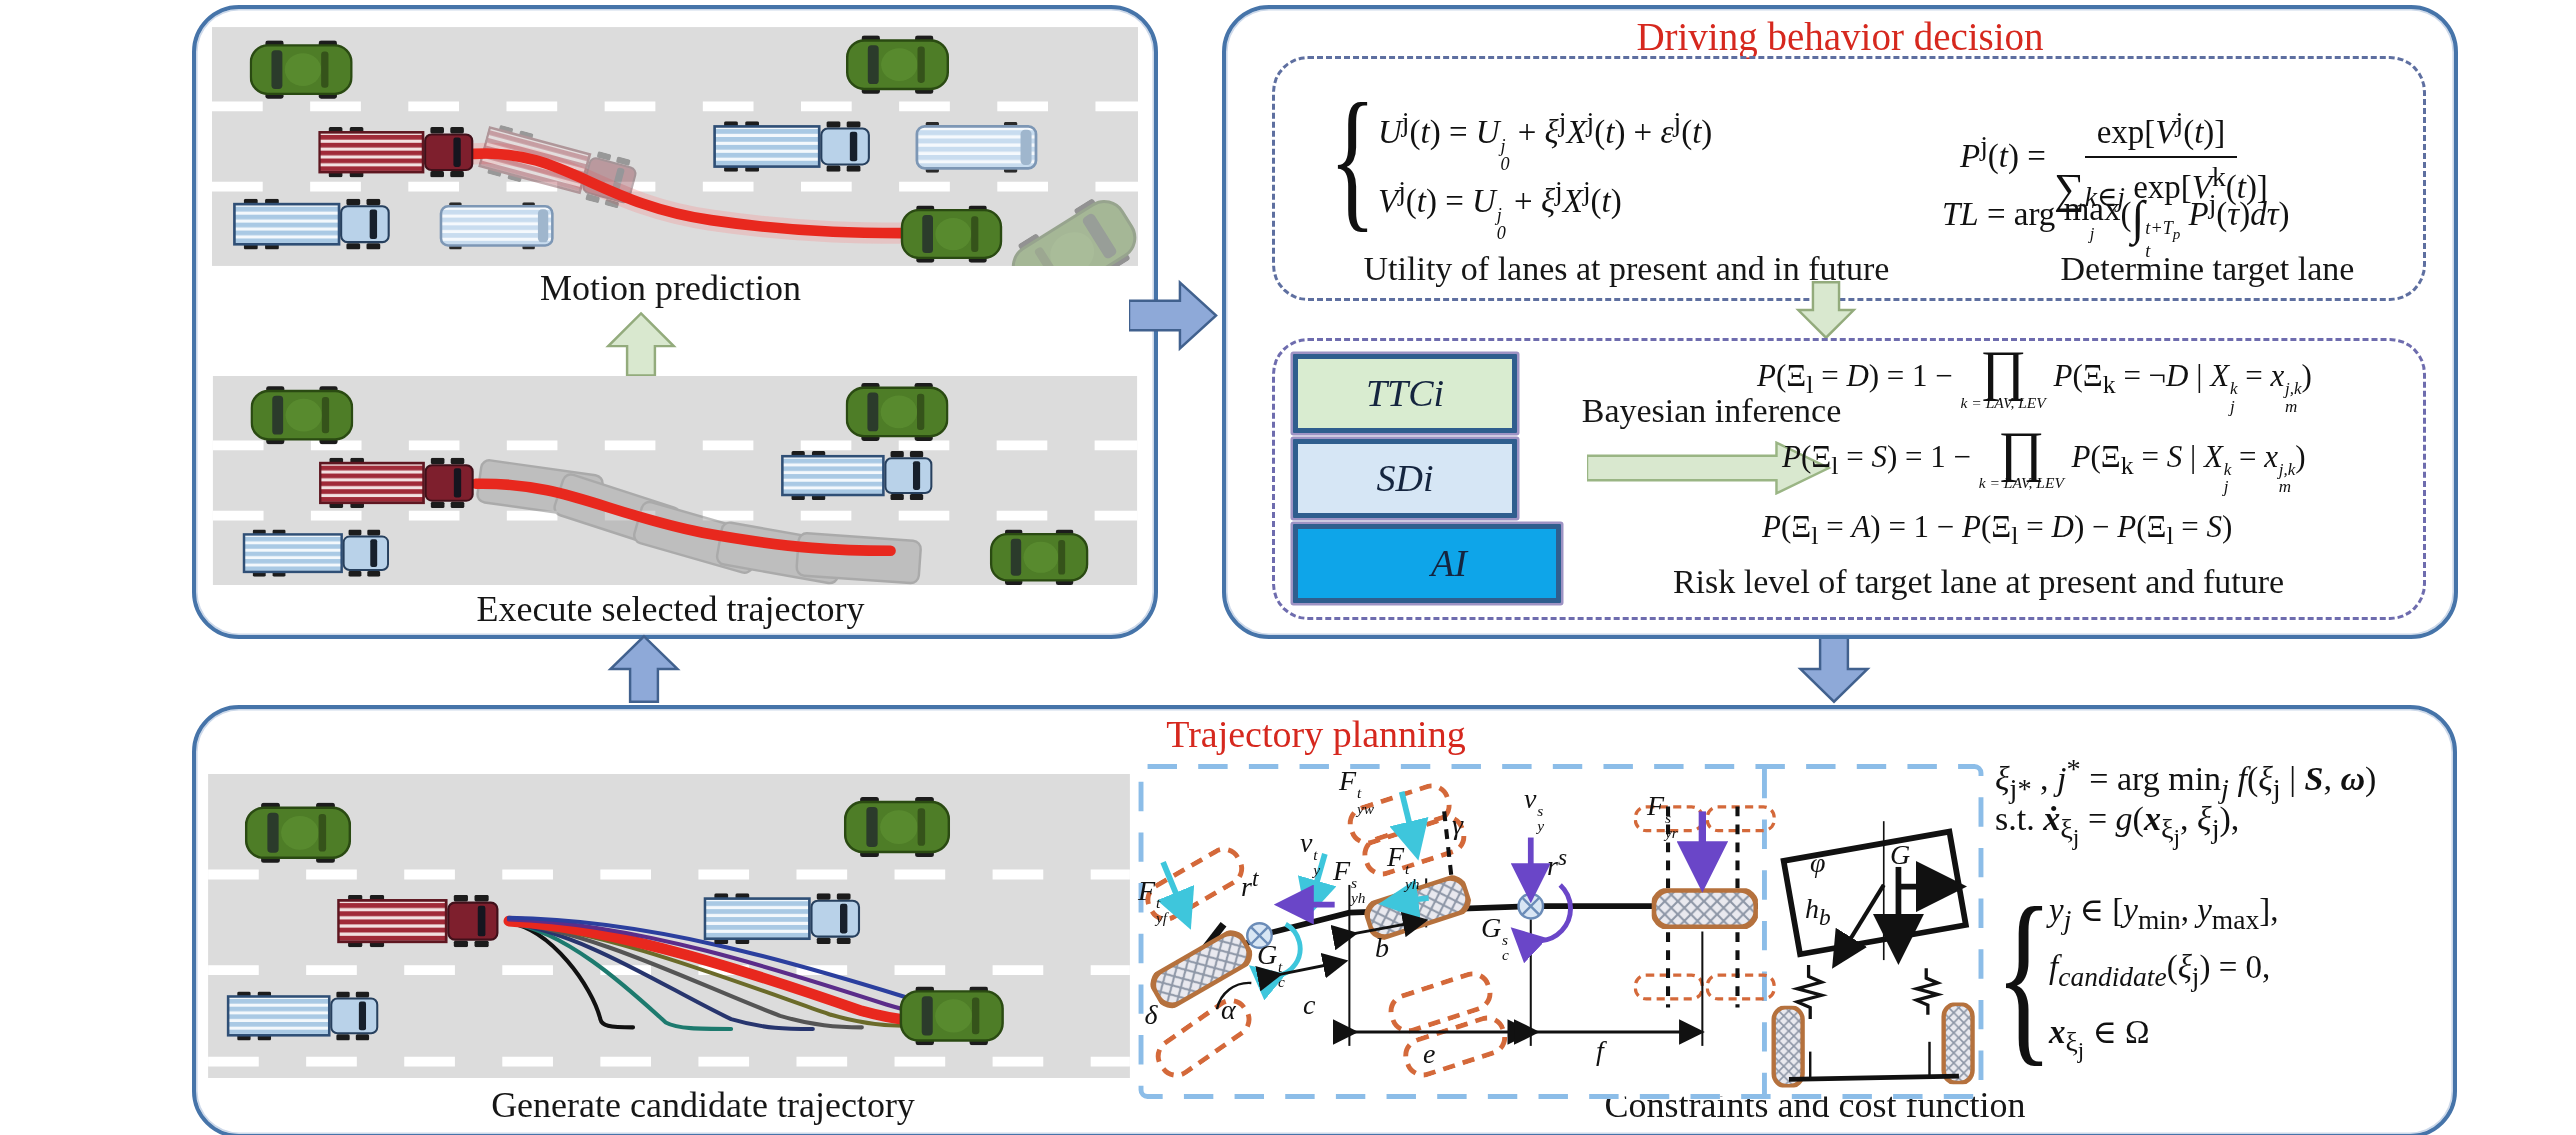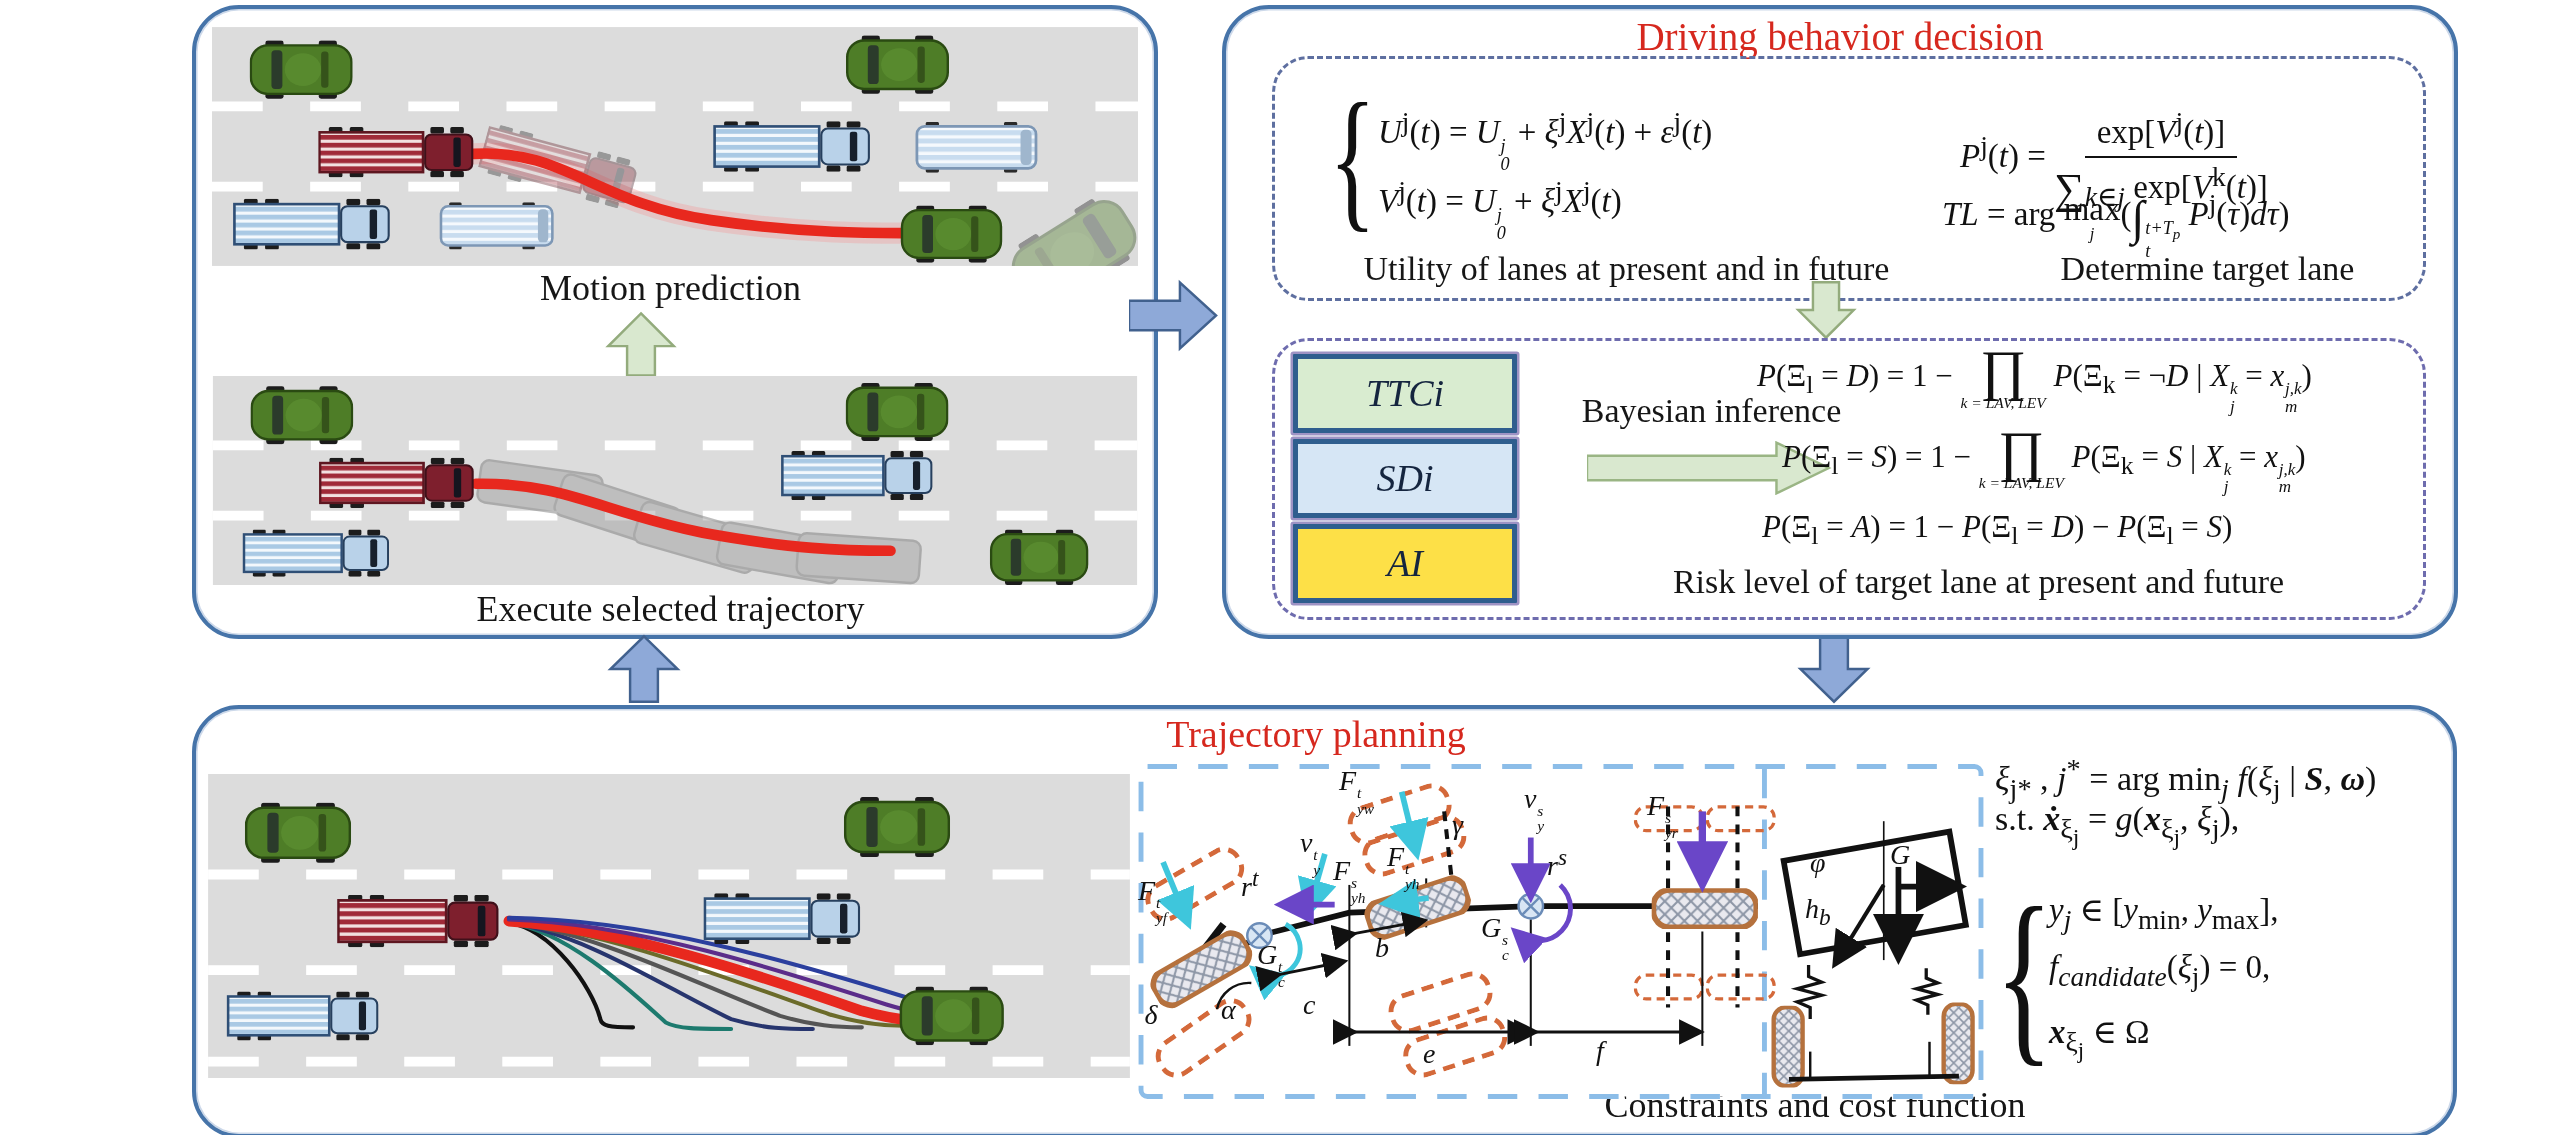--- a/index.html
+++ b/index.html
@@ -24,21 +24,21 @@
   .intop{font-size:1.45em;vertical-align:-0.18em;}
   .frac{display:inline-flex;flex-direction:column;align-items:center;vertical-align:middle;}
   .frac .num{padding:0 11.4px 4.9px 11.4px;border-bottom:2.5px solid #111;}
   .frac .den{padding-top:3.3px;}
   .brace{position:absolute;font-size:98px;font-weight:400;color:#111;transform:scaleY(1.6);transform-origin:center;}
   .ind-box{position:absolute;width:214px;height:69px;border:5.7px solid #2f5e8e;border-radius:1px;
            box-shadow:0 0 0 2.5px #9e93c4;display:flex;align-items:center;justify-content:center;
            font-size:38px;font-style:italic;color:#15253f;}
   .ind-ttci{background:#d9ecd0;}
   .ind-sdi{background:#d6e6f5;}
-  .ind-ai{background:#fde047;}
+  .ind-ai{background:#0ea5e9;padding-left:44px;}
   .diagram{position:absolute;left:1138px;top:764px;width:846px;height:335px;}
   .dlabel{position:absolute;font-style:italic;font-size:28px;color:#111;white-space:nowrap;line-height:1;}
   svg{display:block;}
 </style>
 </head>
 <body>
 
 <div id="page">
 
   <svg width="0" height="0" style="position:absolute" aria-hidden="true">
@@ -277,20 +277,21 @@
         <path d="M368 176 C540 178 720 232 850 272 C880 282 895 286 908 290" stroke="#2b3f9e" stroke-width="5"></path>
       </g>
       <use href="#car" width="130" height="74" transform="translate(175,35) scale(-1,1)"></use>
       <use href="#car" width="130" height="74" transform="translate(908,28) scale(-1,1)"></use>
       <use href="#semiRed" width="200" height="64" transform="translate(158,148)"></use>
       <use href="#semiBlue" width="195" height="62" transform="translate(606,146)"></use>
       <use href="#semiBlue" width="190" height="60" transform="translate(22,266)"></use>
       <use href="#car" width="130" height="72" transform="translate(975,260) scale(-1,1)"></use>
     </svg>
 
+    <div class="caption" style="left:98px;top:375px;width:818px;">Generate candidate trajectory</div>
     <div class="caption" style="left:1210px;top:375px;width:818px;">Constraints and cost function</div>
   </div>
 
   <div class="diagram">
     <svg width="846" height="335" viewBox="0 0 1034 410">
       <rect x="3" y="3" width="1028" height="404" rx="8" fill="#ffffff" stroke="#8cbde8" stroke-width="6" stroke-dasharray="36 26"></rect>
       <line x1="766" y1="6" x2="766" y2="404" stroke="#8cbde8" stroke-width="6" stroke-dasharray="36 26"></line>
 
       <use href="#gtire" width="130" height="50" transform="translate(0,158) rotate(-30)"></use>
       <use href="#gtire" width="130" height="50" transform="translate(12,352) rotate(-35)"></use>

